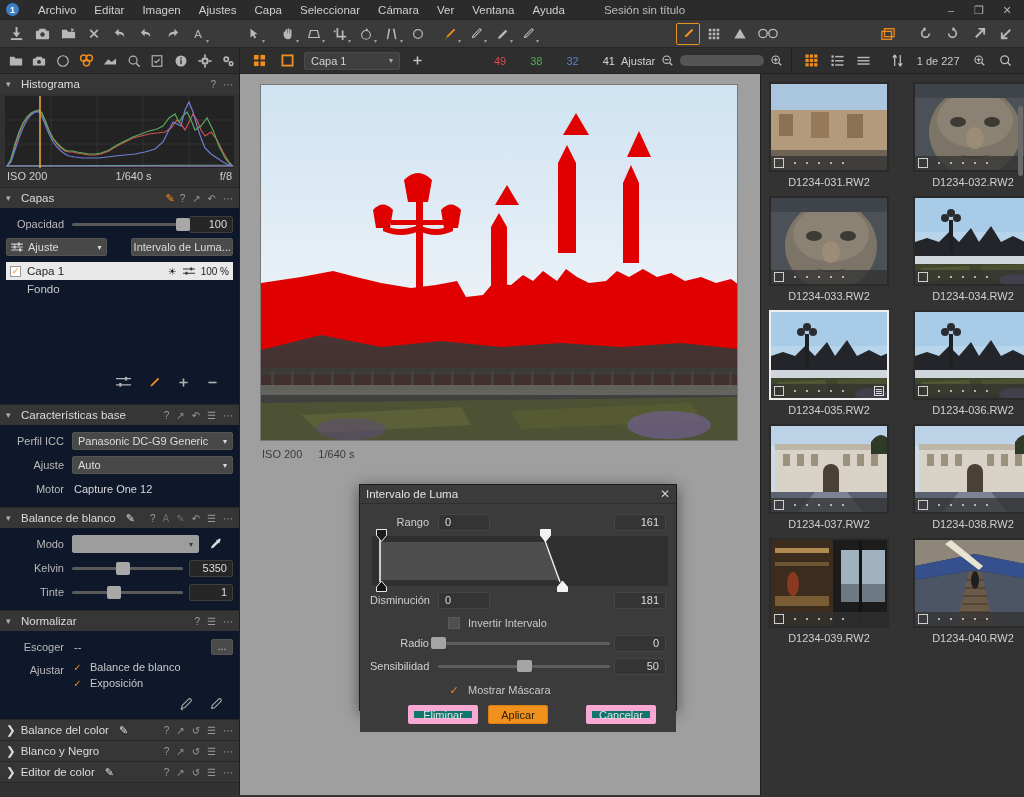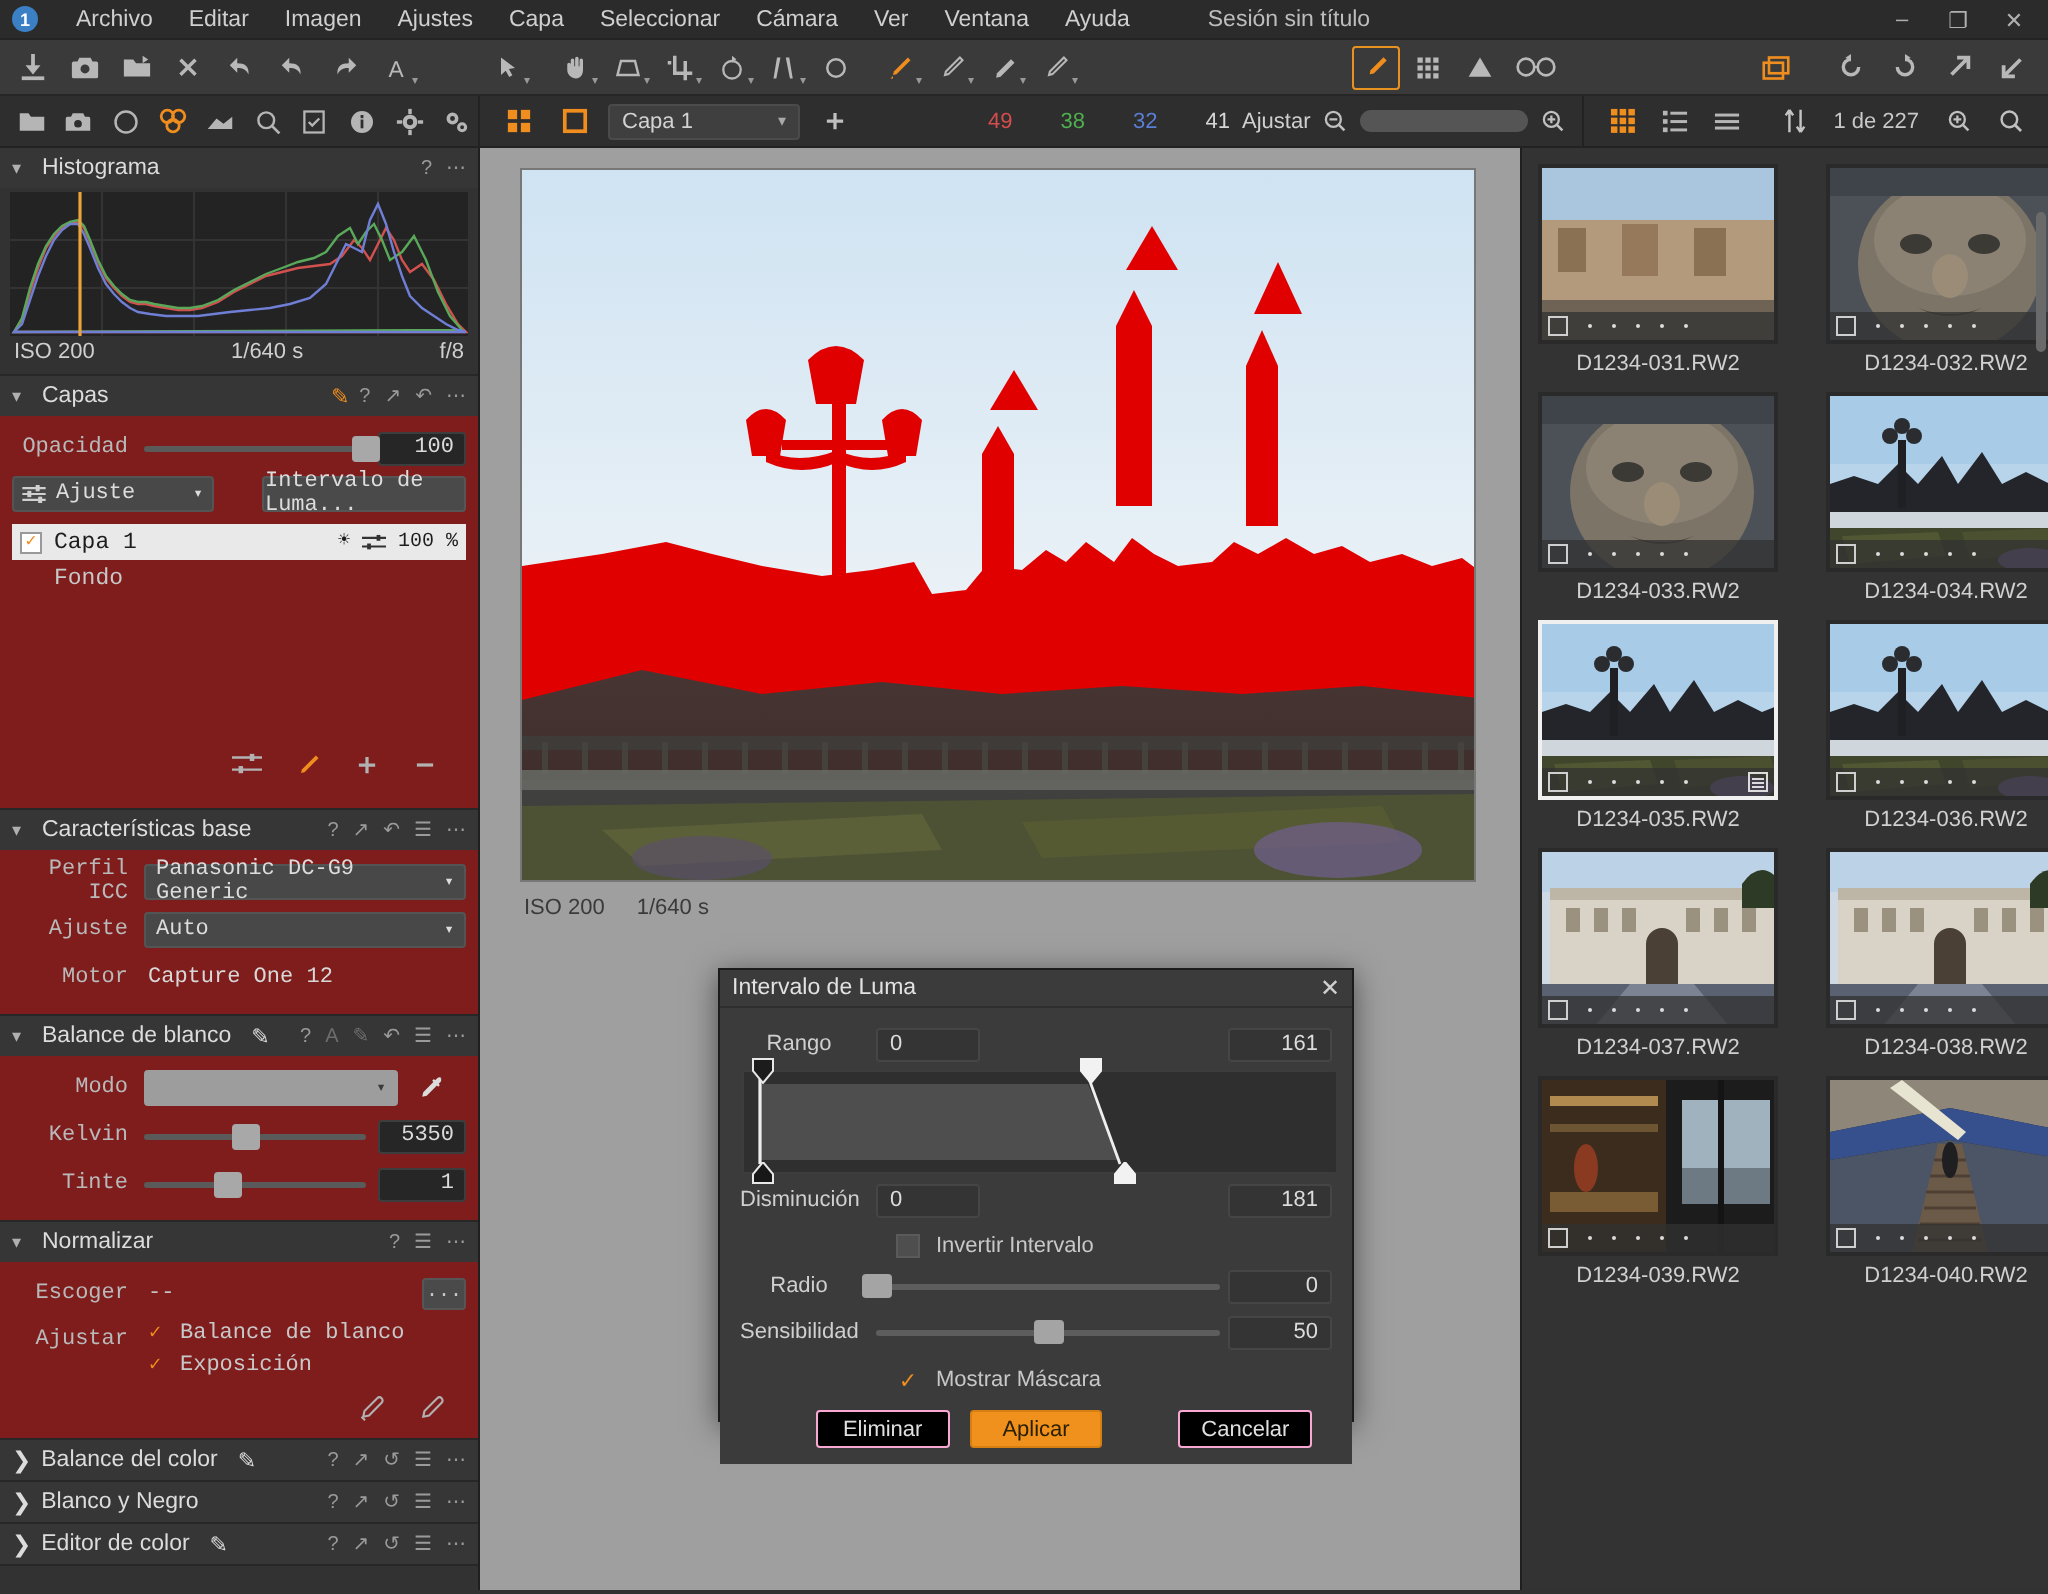--- a/index.html
+++ b/index.html
@@ -68,21 +68,21 @@
   .left { width:240px; background:#323232; border-right:1px solid #1f1f1f; overflow:hidden;
      position:relative;}
   .panel { border-bottom:1px solid #272727; }
   .panel-head {
     height:20px; display:flex; align-items:center; padding:0 6px; gap:5px;
     background:#363636; font-size:11.5px; color:#dcdcdc;
   }
   .panel-head .chev { font-size:9px; color:#b0b0b0; width:10px; }
   .panel-head .title { flex:1; }
   .ph-icons { display:flex; gap:7px; align-items:center; color:#9a9a9a; font-size:10px; }
-  .panel-body { padding:6px 6px 8px 6px; background:#7f1d1d;font-family:Liberation Mono, monospace; }
+  .panel-body { padding:6px 6px 8px 6px; background:#0f172a; }
 
   
   .histo { height:72px; margin:2px 5px 0 5px; background:#232323; position:relative; overflow:hidden;}
   .histo-meta { display:flex; justify-content:space-between; padding:2px 7px 5px 7px;
      font-size:11px; color:#cfcfcf;}
 
   
   .row { display:flex; align-items:center; height:20px; margin-bottom:4px; }
   .row .lab { width:66px; text-align:right; padding-right:8px; font-size:11px; color:#b9b9b9; }
   .slider { flex:1; height:12px; position:relative; display:flex; align-items:center;}
@@ -148,41 +148,41 @@
   .dialog {
     position:absolute; left:359px; top:484px; width:318px; height:227px;
     background:#3b3b3b; border:1px solid #1c1c1c;
     box-shadow:0 3px 14px rgba(0,0,0,.5); z-index:50;
   }
   .dlg-title { height:19px; background:#3b3b3b; display:flex; align-items:center;
      padding:0 6px; font-size:11.5px; color:#e2e2e2; border-bottom:1px solid #2e2e2e;}
   .dlg-title .x { margin-left:auto; font-size:12px; color:#cfcfcf; }
   .dlg-body { padding:8px 10px; background:#3b3b3b; }
   .dlg-row { display:flex; align-items:center; height:20px; margin-bottom:3px; }
-  .dlg-row .lab { width:68px; text-align:center; padding-right:9px; font-size:11px; color:#cfcfcf;}
+  .dlg-row .lab { width:68px; text-align:right; padding-right:9px; font-size:11px; color:#cfcfcf;}
   .dlg-in { width:52px;height:17px;background:#343434;border:1px solid #454545;border-radius:2px;
      font-size:11px; color:#dcdcdc; padding-left:6px; line-height:15px;}
   .dlg-in.r { width:52px; text-align:right; padding-right:6px; padding-left:0; margin-left:auto;}
   .graph { position:relative; height:52px; margin:2px 1px 3px 1px; background:#2f2f2f;
      border:1px solid #3d3d3d; }
   .handle-top { position:absolute; width:11px; height:13px; }
   .handle-bot { position:absolute; width:11px; height:11px; }
   .dlg-slider { flex:1; height:12px; position:relative; display:flex; align-items:center;
      margin-right:4px;}
   .dlg-slider .track { width:100%; height:3px; background:#5d5d5d; border-radius:2px;}
   .dlg-slider .knob { position:absolute; width:15px;height:12px;background:#a4a4a4;border-radius:2px;}
   .dlg-num { width:52px;height:17px;background:#343434;border:1px solid #454545;border-radius:2px;
      text-align:right; padding-right:6px; font-size:11px; color:#dcdcdc; line-height:15px;}
   .dlg-check { display:flex; align-items:center; gap:8px; padding-left:78px; height:20px; font-size:11px;}
   .dlg-box { width:12px;height:12px; background:#4e4e4e; border:1px solid #5a5a5a; }
   .dlg-check2 { display:flex; align-items:center; gap:8px; padding-left:78px; height:22px; font-size:11px;}
   .dlg-buttons { display:flex; gap:10px; padding:4px 10px 0 10px; }
   .dbtn { flex:1; height:19px; border-radius:2px; display:flex; align-items:center;
      justify-content:center; font-size:11px; }
-  .dbtn.neutral { background:#000000; border:1px solid #f9a8d4; color:#e0e0e0;margin-left:28px; }
+  .dbtn.neutral { background:#0f766e; border:6px solid #f9a8d4; color:#e0e0e0;margin-left:28px; }
   .dbtn.primary { background:#f0911e; border:1px solid #d87f12; color:#2a2000; }
 
   svg { display:block; }
 </style>
 </head>
 <body>
 
 <div class="app">
 
   <div class="menubar">

